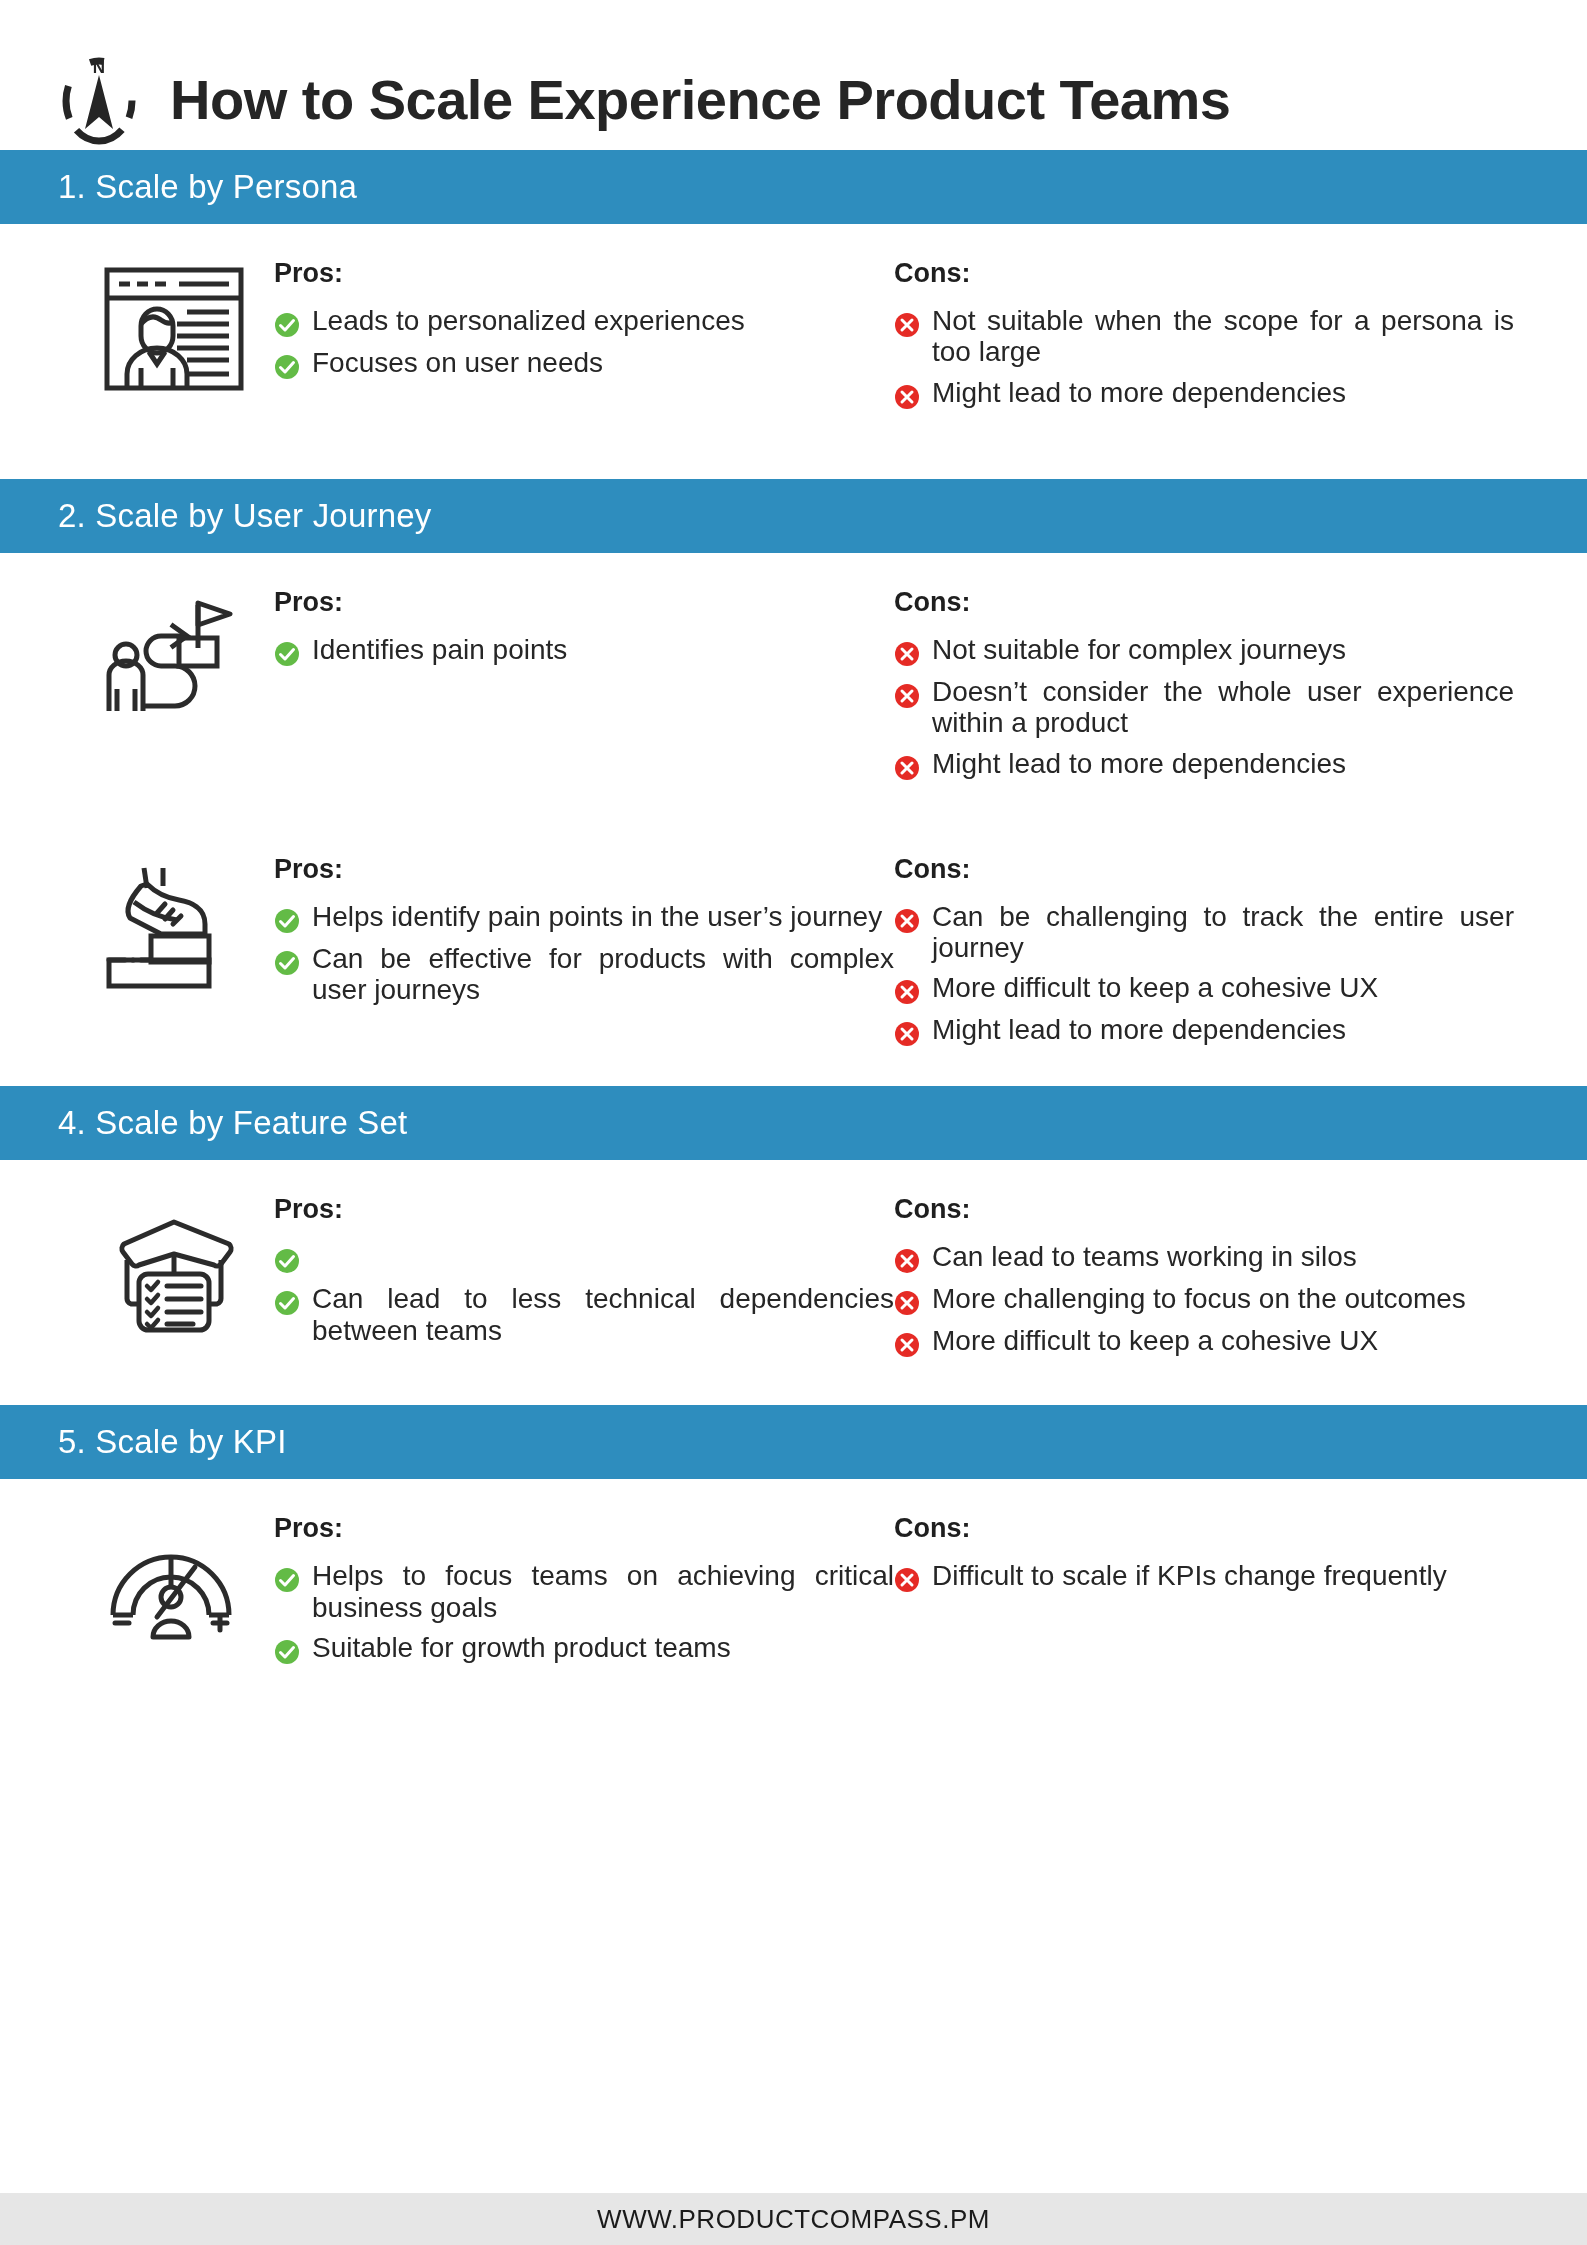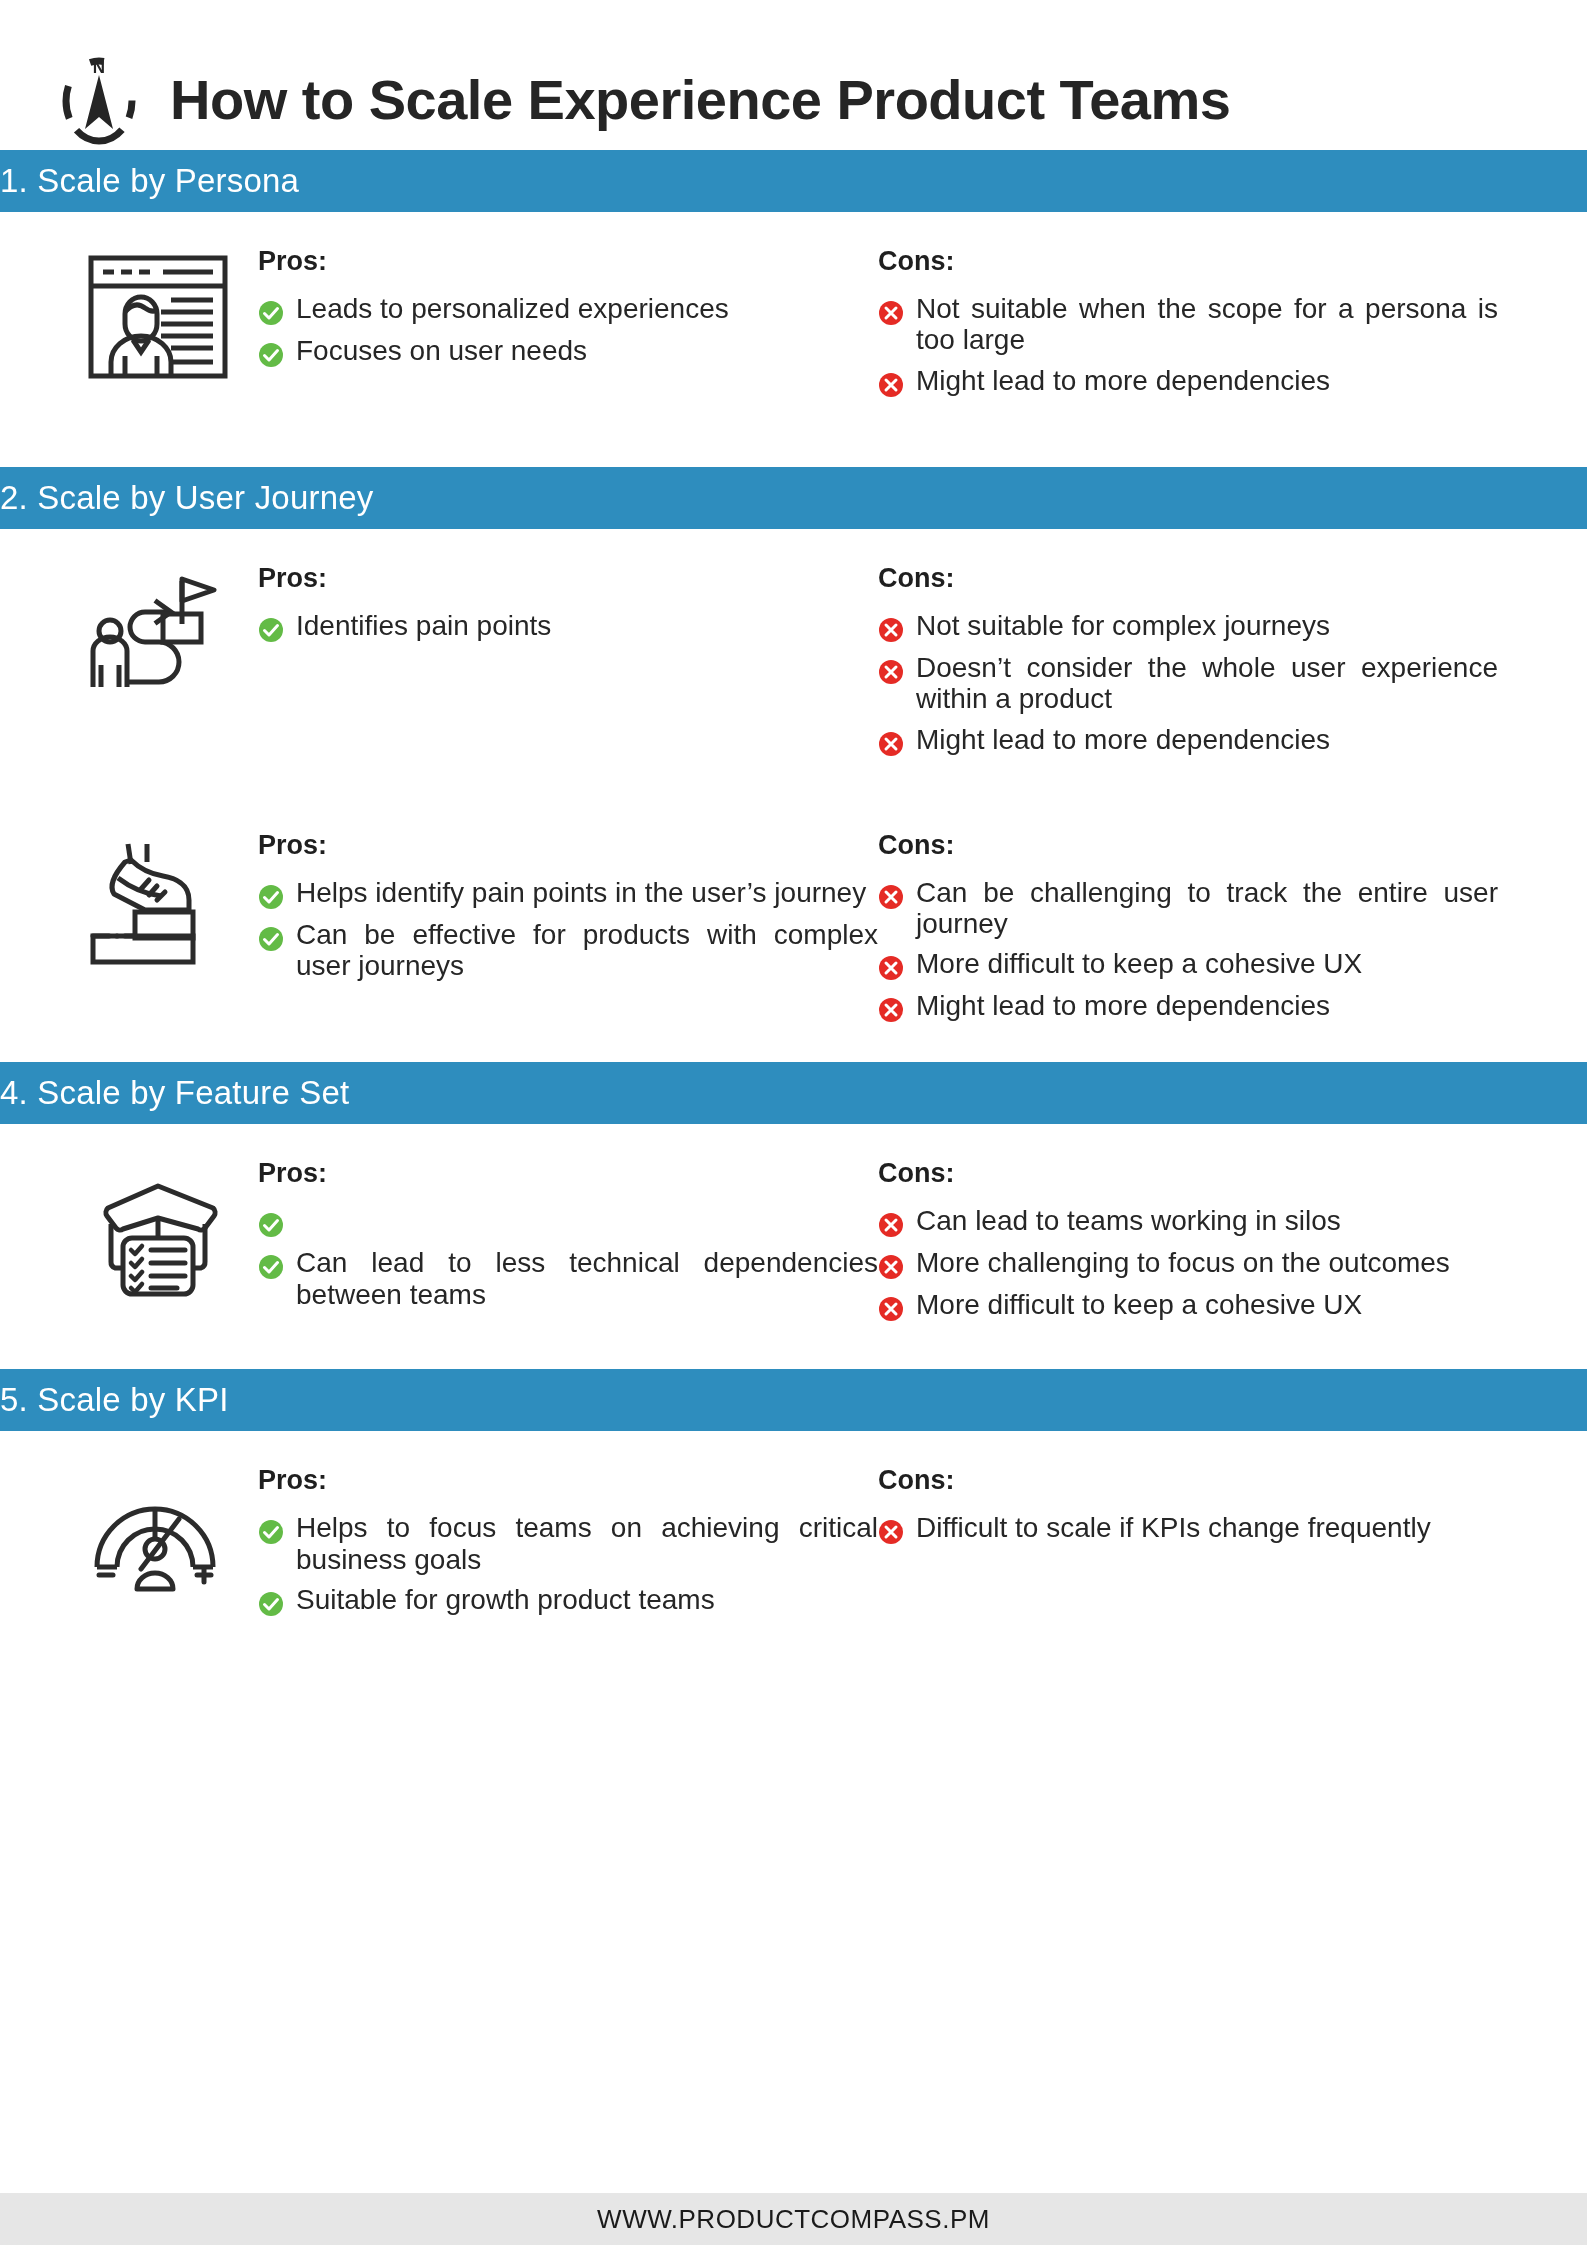--- a/index.html
+++ b/index.html
@@ -35,36 +35,38 @@
     font-weight: bold;
     letter-spacing: -0.5px;
     color: #252525;
     white-space: nowrap;
   }
 
   
   .section { width: 100%; }
   .section-bar {
     background: #2e8dbe;
-    height: 62px;
+    height: 74px;
     display: flex;
     align-items: center;
+    padding-left: 58px;
     box-sizing: border-box;
   }
   .section-bar-title {
     color: #ffffff;
     font-size: 33px;
     font-weight: normal;
     letter-spacing: 0.2px;
   }
   .section-body {
     display: flex;
     align-items: flex-start;
     padding: 34px 40px 30px 58px;
     box-sizing: border-box;
+    margin-left: 16px;
   }
   .section-icon {
     flex: 0 0 200px;
     width: 200px;
     display: flex;
     justify-content: center;
     padding-top: 6px;
   }
   .columns {
     flex: 1 1 auto;

